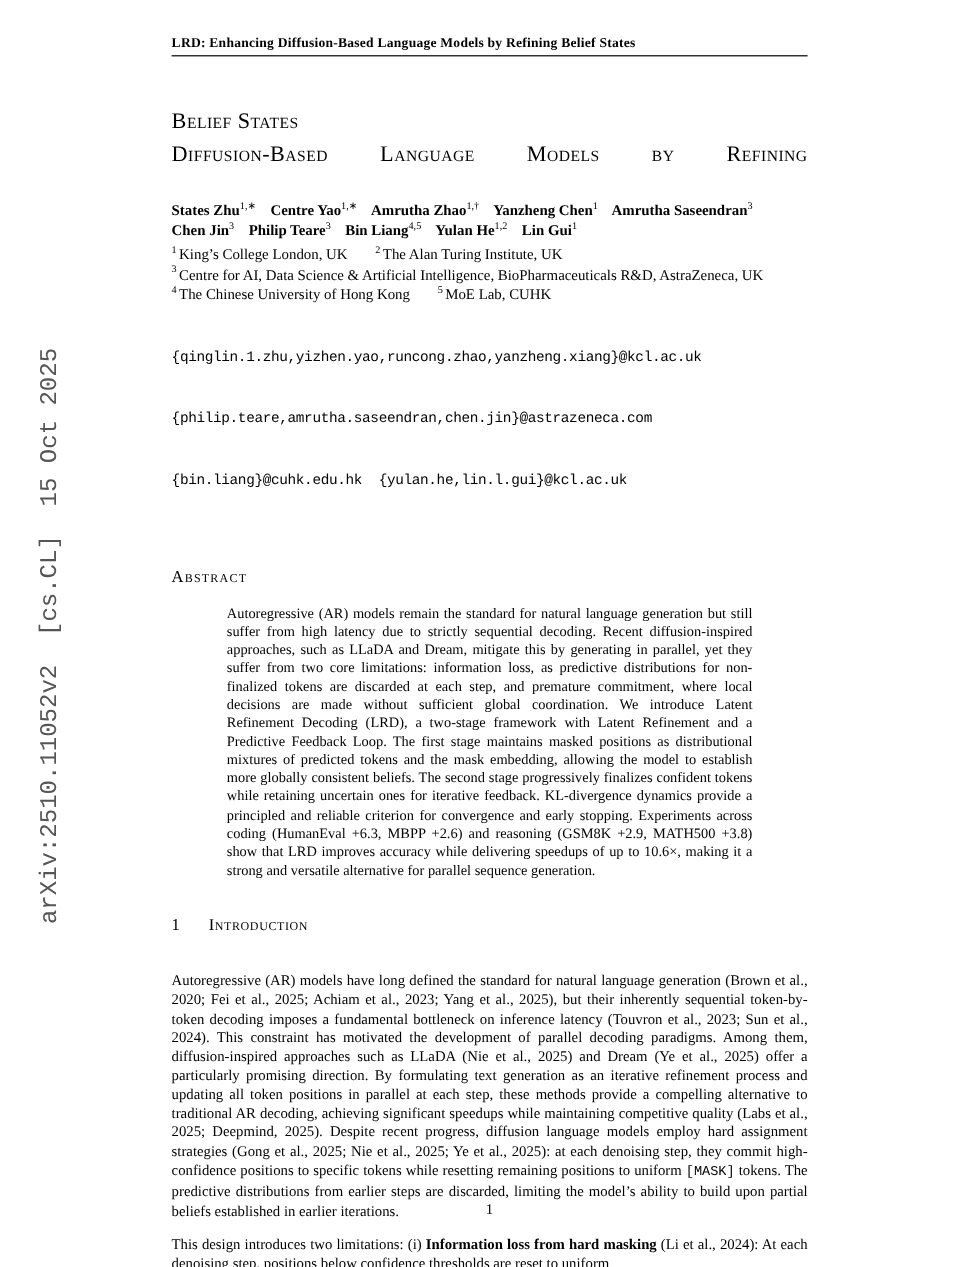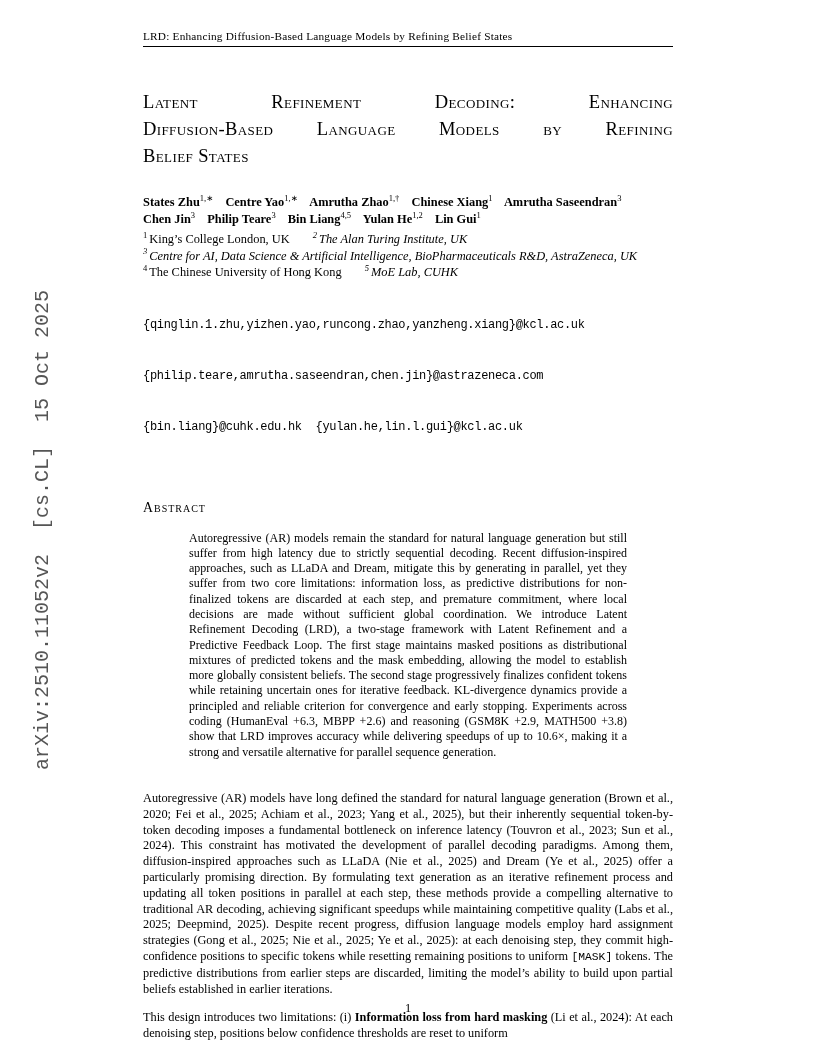--- a/index.html
+++ b/index.html
@@ -12,21 +12,21 @@
     color: #000;
   }
   .content {
     position: absolute;
     left: 143px; top: 0;
     width: 530px;
     padding-top: 30px;
   }
   .running-head {
     font-size: 11.3px;
-    font-weight: normal;
+    font-weight: bold;
     letter-spacing: 0.2px;
   }
   .head-rule {
     border: none;
     border-top: 1.2px solid #000;
     margin-top: 4px;
   }
   .title {
     margin-top: 42px;
     font-size: 18.5px;
@@ -48,21 +48,21 @@
     font-weight: normal;
     font-size: 8.5px;
     line-height: 0;
   }
   .affiliations {
     margin-top: 3px;
     font-size: 12.4px;
     line-height: 16.5px;
   }
   .affil-item { margin-right: 20px; }
-  .affil-item:last-child { margin-right: 0; font-style: italic; }
+  .affil-item:last-child { margin-right: 0; }
   sup.affil-sup { margin-right: 2px; }
   .emails {
     margin-top: 2px;
     font-family: "Liberation Mono", monospace;
     font-size: 12px;
     letter-spacing: -0.3px;
     line-height: 17px;
     white-space: pre-wrap;
   }
   .abstract-heading {
@@ -112,31 +112,30 @@
 <body>
 
 <div class="arxiv-stamp">arXiv:2510.11052v2  [cs.CL]  15 Oct 2025</div>
 
 <div class="content">
 
   <div class="running-head">LRD: Enhancing Diffusion-Based Language Models by Refining Belief States</div>
   <hr class="head-rule">
 
   <h1 class="title">
-    <div class="title-line justify">Latent Refinement Decoding: Enhancing</div>
+    <div class="title-line">Belief States</div>
     <div class="title-line justify">Diffusion-Based Language Models by Refining</div>
-    <div class="title-line">Belief States</div>
   </h1>
 
   <div class="authors">
     <div class="author-line">
       <span class="author"><span>States Zhu</span><sup class="author-sup">1,∗</sup></span>
       <span class="author"><span>Centre Yao</span><sup class="author-sup">1,∗</sup></span>
       <span class="author"><span>Amrutha Zhao</span><sup class="author-sup">1,†</sup></span>
-      <span class="author"><span>Chinese Xiang</span><sup class="author-sup">1</sup></span>
+      <span class="author"><span>Yanzheng Chen</span><sup class="author-sup">1</sup></span>
       <span class="author"><span>Amrutha Saseendran</span><sup class="author-sup">3</sup></span>
     </div>
     <div class="author-line">
       <span class="author"><span>Chen Jin</span><sup class="author-sup">3</sup></span>
       <span class="author"><span>Philip Teare</span><sup class="author-sup">3</sup></span>
       <span class="author"><span>Bin Liang</span><sup class="author-sup">4,5</sup></span>
       <span class="author"><span>Yulan He</span><sup class="author-sup">1,2</sup></span>
       <span class="author"><span>Lin Gui</span><sup class="author-sup">1</sup></span>
     </div>
   </div>
@@ -157,19 +156,22 @@
 
   <div class="emails">
     <div class="email-line">{qinglin.1.zhu,yizhen.yao,runcong.zhao,yanzheng.xiang}@kcl.ac.uk</div>
     <div class="email-line">{philip.teare,amrutha.saseendran,chen.jin}@astrazeneca.com</div>
     <div class="email-line">{bin.liang}@cuhk.edu.hk  {yulan.he,lin.l.gui}@kcl.ac.uk</div>
   </div>
 
   <div class="abstract-heading">Abstract</div>
   <p class="abstract-text"><span>Autoregressive (AR) models remain the standard for natural language generation but still suffer from high latency due to strictly sequential decoding. Recent diffusion-inspired approaches, such as LLaDA and Dream, mitigate this by generating in parallel, yet they suffer from two core limitations: information loss, as predictive distributions for non-finalized tokens are discarded at each step, and premature commitment, where local decisions are made without sufficient global coordination. We introduce Latent Refinement Decoding (LRD), a two-stage framework with </span><span class="seg-italic">Latent Refinement</span><span> and a </span><span class="seg-italic">Predictive Feedback Loop</span><span>. The first stage maintains masked positions as distributional mixtures of predicted tokens and the mask embedding, allowing the model to establish more globally consistent beliefs. The second stage progressively finalizes confident tokens while retaining uncertain ones for iterative feedback. KL-divergence dynamics provide a principled and reliable criterion for convergence and early stopping. Experiments across coding (HumanEval +6.3, MBPP +2.6) and reasoning (GSM8K +2.9, MATH500 +3.8) show that LRD improves accuracy while delivering speedups of up to 10.6×, making it a strong and versatile alternative for parallel sequence generation.</span></p>
 
+  <div class="section-heading">
+    <span class="sec-num">1</span><span class="sec-title">Introduction</span>
+  </div>
 
   <p class="body-para"><span>Autoregressive (AR) models have long defined the standard for natural language generation (Brown et al., 2020; Fei et al., 2025; Achiam et al., 2023; Yang et al., 2025), but their inherently sequential token-by-token decoding imposes a fundamental bottleneck on inference latency (Touvron et al., 2023; Sun et al., 2024). This constraint has motivated the development of parallel decoding paradigms. Among them, diffusion-inspired approaches such as </span><span class="seg-italic">LLaDA</span><span> (Nie et al., 2025) and </span><span class="seg-italic">Dream</span><span> (Ye et al., 2025) offer a particularly promising direction. By formulating text generation as an iterative refinement process and updating all token positions in parallel at each step, these methods provide a compelling alternative to traditional AR decoding, achieving significant speedups while maintaining competitive quality (Labs et al., 2025; Deepmind, 2025). Despite recent progress, diffusion language models employ hard assignment strategies (Gong et al., 2025; Nie et al., 2025; Ye et al., 2025): at each denoising step, they commit high-confidence positions to specific tokens while resetting remaining positions to uniform </span><span class="seg-mono">[MASK]</span><span> tokens. The predictive distributions from earlier steps are discarded, limiting the model’s ability to build upon partial beliefs established in earlier iterations.</span></p>
   <p class="body-para para2"><span>This design introduces two limitations: (i) </span><span class="seg-bold">Information loss from hard masking</span><span> (Li et al., 2024): At each denoising step, positions below confidence thresholds are reset to uniform </span></p>
 
 </div>
 
 <div class="page-number">1</div>
 
 </body></html>

